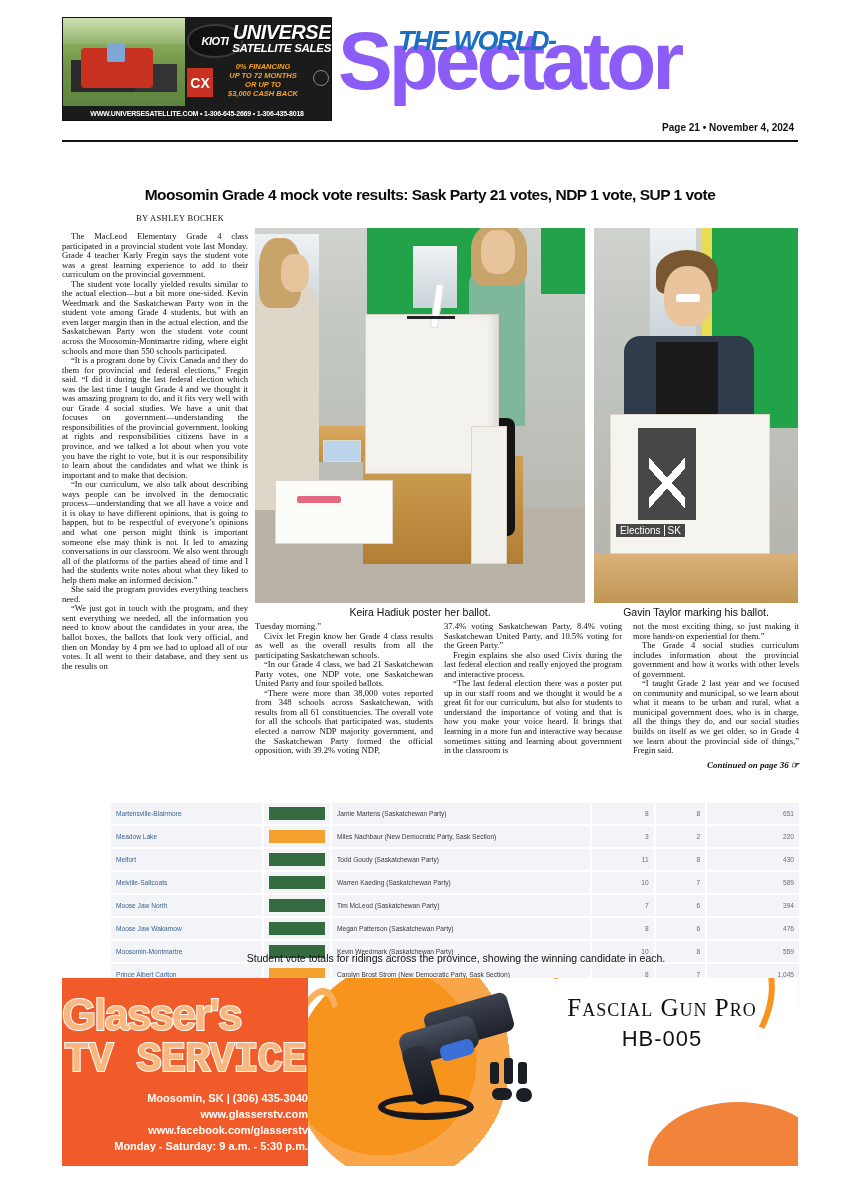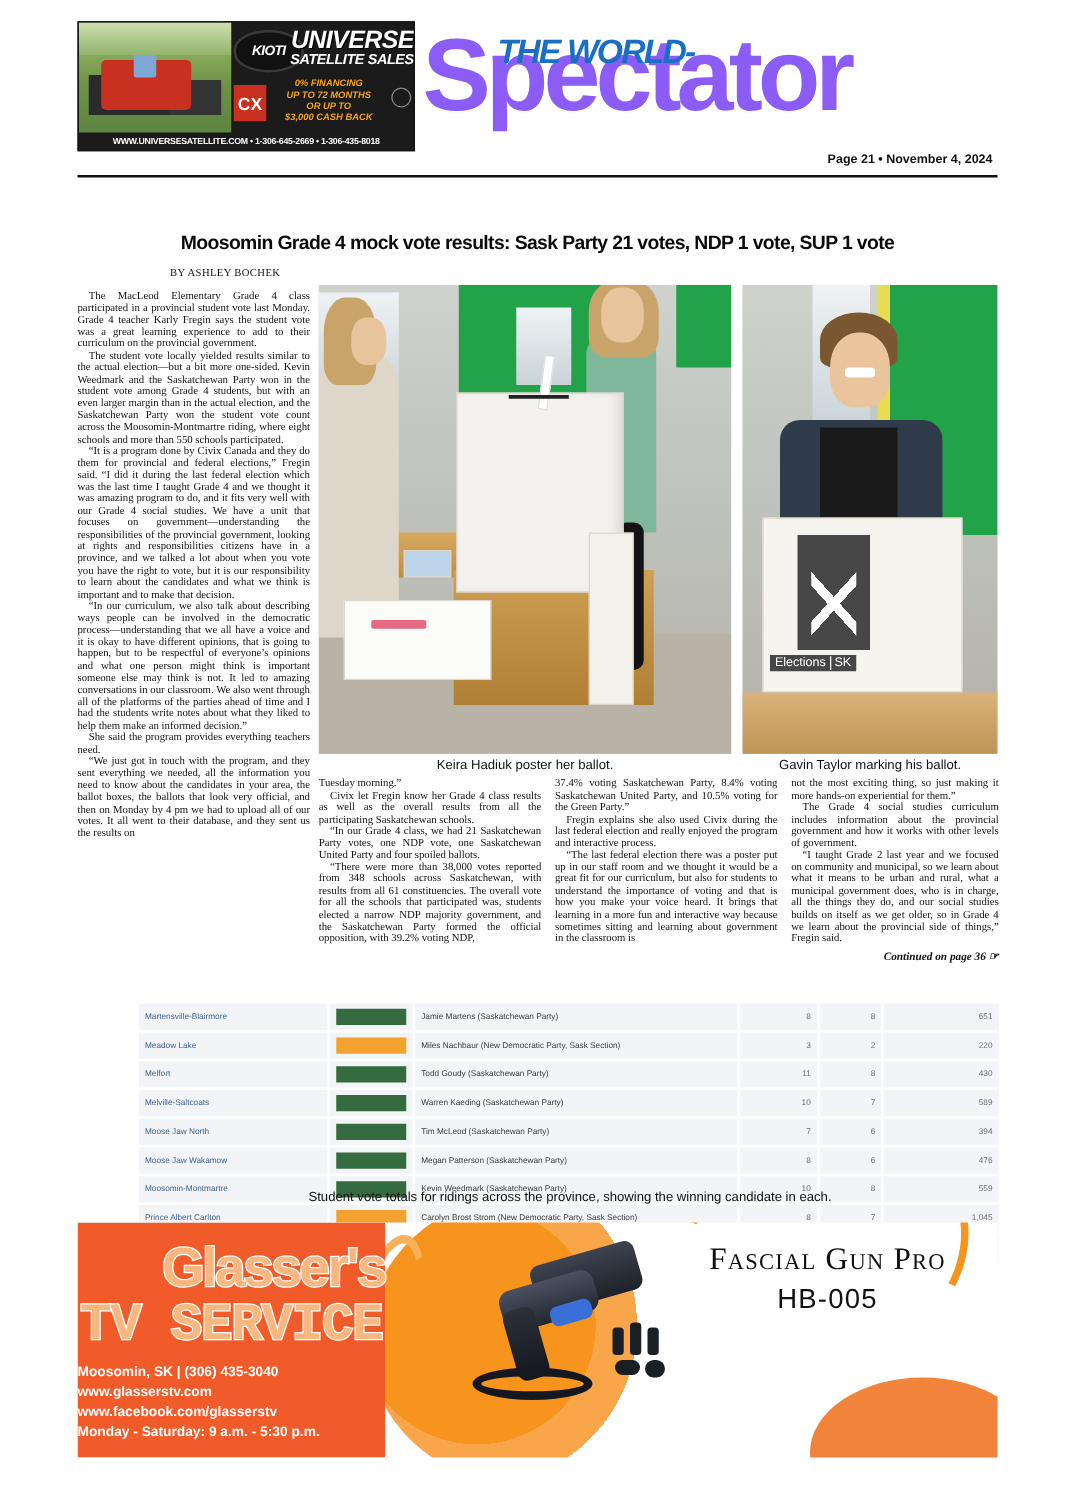--- a/index.html
+++ b/index.html
@@ -192,33 +192,33 @@
   .tbl-cap{
     position:absolute; left:111px; top:952px; width:690px; text-align:center;
     font-family:"Liberation Sans",sans-serif; font-size:10.5px; color:#111;
   }
 
   
   .botad{ position:absolute; left:62px; top:978px; width:736px; height:188px;
     background:#ffffff; overflow:hidden; }
   .glasser{ position:absolute; left:0; top:0; width:246px; height:188px; background:#f15a29; }
   .g-line1{
-    position:absolute; left:0; top:12px; width:246px; text-align:right;
+    position:absolute; left:0; top:12px; width:246px; text-align:left;
     font-family:"Liberation Sans",sans-serif; font-weight:bold; font-size:44px;
     color:#f8b77e; letter-spacing:-2px;
     -webkit-text-stroke:2px #ffffff; paint-order:stroke fill;
   }
   .g-line2{
     position:absolute; left:0; top:58px; width:246px; text-align:center;
     font-family:Liberation Mono, monospace; font-weight:bold; font-size:42px;
     color:#f8b77e; letter-spacing:-1px;
     -webkit-text-stroke:2px #ffffff; paint-order:stroke fill;
   }
   .g-info{
-    position:absolute; left:0; top:112px; width:246px; text-align:left;
+    position:absolute; left:0; top:112px; width:246px; text-align:right;
     font-family:"Liberation Sans",sans-serif; font-weight:bold; font-size:11px;
     color:#ffffff; line-height:16px;
   }
   .ad-swirl1{
     position:absolute; left:232px; top:-22px; width:250px; height:232px;
     border-radius:50%; background:radial-gradient(circle at 35% 45%, #f7941e 0 46%, #f9a64a 46% 62%, transparent 62%);
   }
   .ad-swirl2{
     position:absolute; left:214px; top:8px; width:60px; height:186px;
     border-radius:50%; border:7px solid #f9b05a; border-right-color:transparent; border-bottom-color:transparent;

